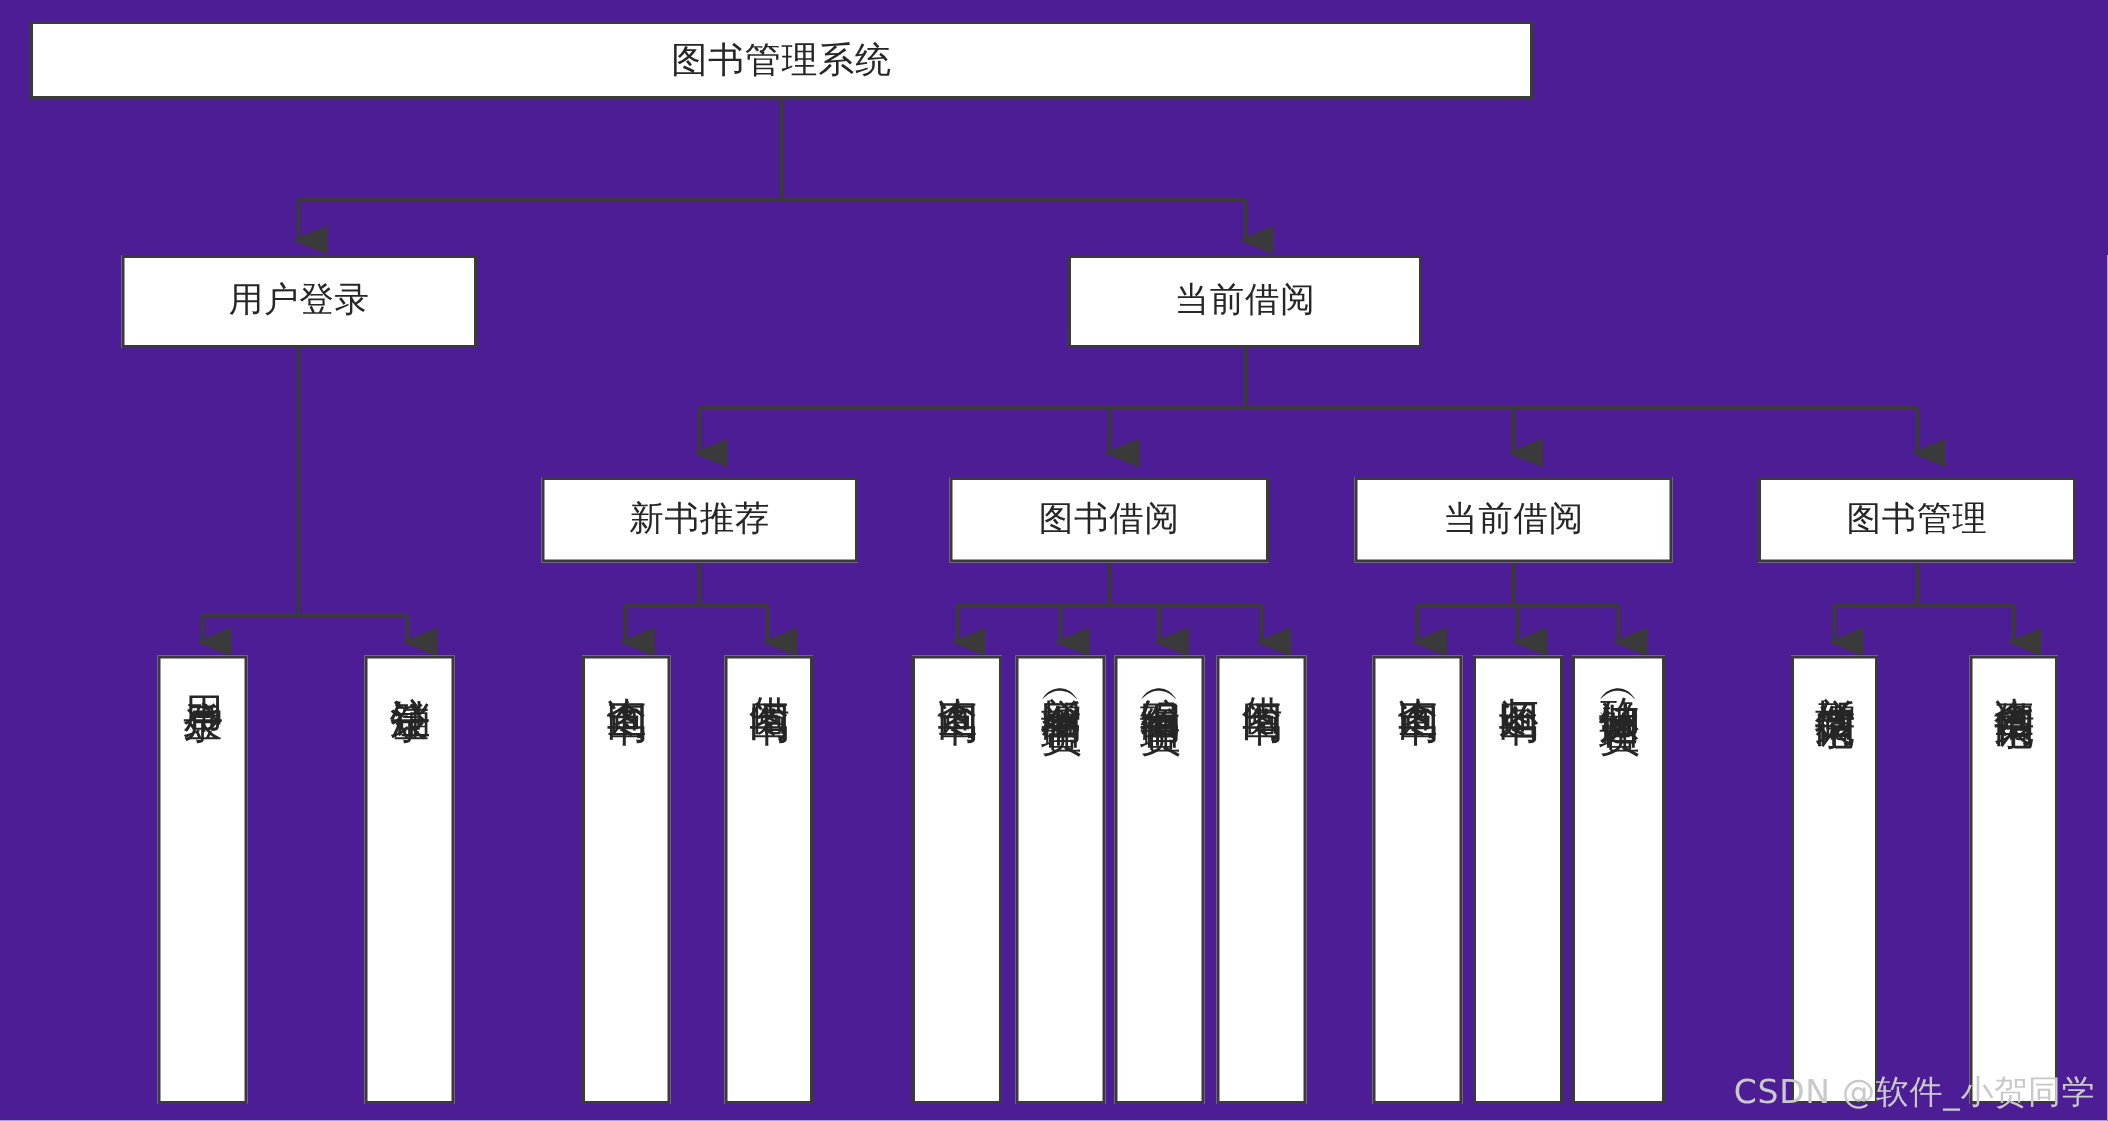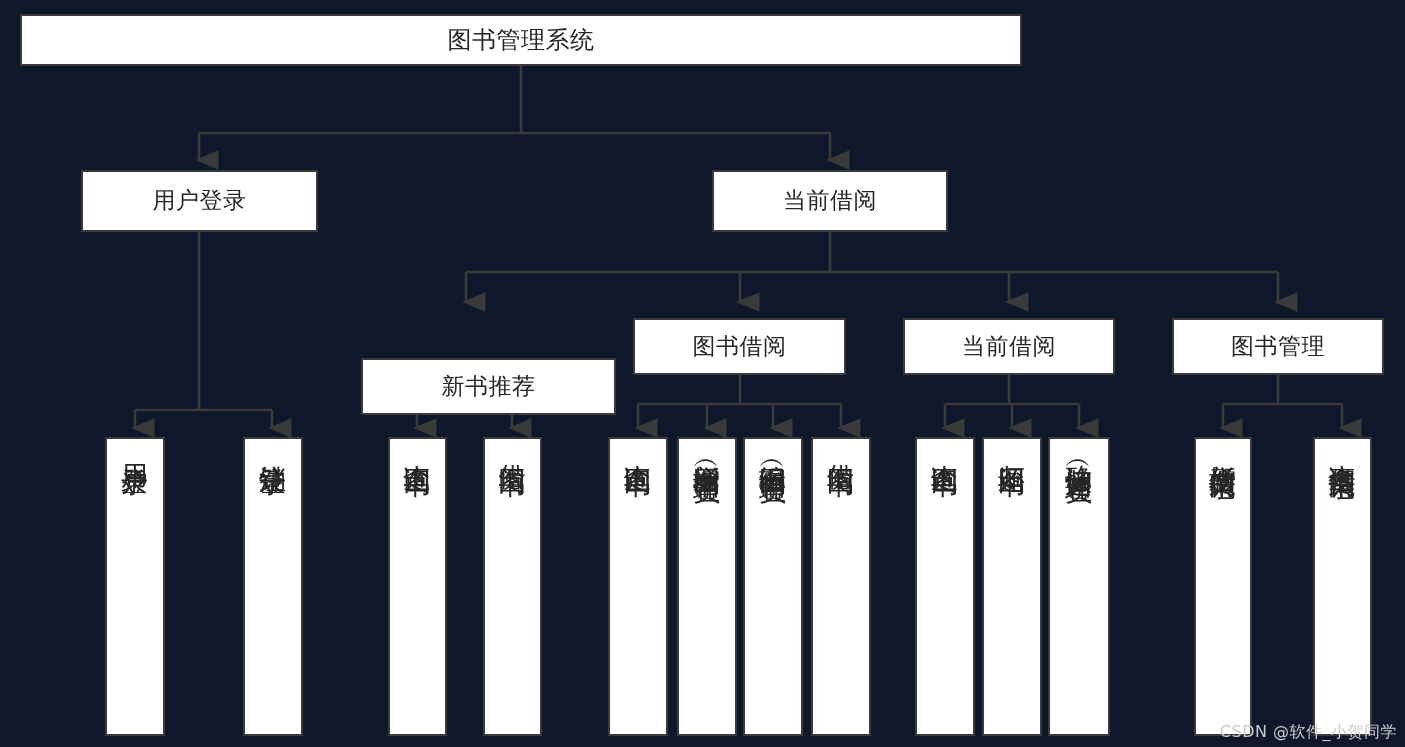--- a/index.html
+++ b/index.html
@@ -7,21 +7,21 @@
     padding: 0;
     background: #ffffff;
   }
   body {
     font-family: "DejaVu Sans", "Liberation Sans", sans-serif;
   }
   #canvas {
     position: relative;
     width: 1405px;
     height: 747px;
-    background: #0f172a;
+    background: #4c1d95;
     overflow: hidden;
   }
   svg.edges {
     position: absolute;
     left: 0;
     top: 0;
     width: 1405px;
     height: 747px;
     pointer-events: none;
   }
@@ -60,21 +60,21 @@
     font-size: 27px;
     line-height: 1;
     letter-spacing: 2px;
     white-space: nowrap;
     margin: 0 auto;
   }
   .watermark {
     position: absolute;
     right: 8px;
     bottom: 4px;
-    font-size: 16px;
+    font-size: 22px;
     color: #c9c9c9;
     letter-spacing: 0.5px;
     white-space: nowrap;
     margin-top: 15px;
   }
 </style>
 </head>
 <body>
 
 <div id="canvas">
@@ -136,21 +136,21 @@
   </div>
 
   <div class="node horiz" style="left:81px; top:170px; width:237px; height:62px;">
     <span class="label">用户登录</span>
   </div>
 
   <div class="node horiz" style="left:712px; top:170px; width:236px; height:62px;">
     <span class="label">当前借阅</span>
   </div>
 
-  <div class="node horiz" style="left:361px; top:318px; width:255px; height:57px;margin-top:40px;">
+  <div class="node horiz" style="left:361px; top:318px; width:211px; height:57px;">
     <span class="label">新书推荐</span>
   </div>
 
   <div class="node horiz" style="left:903px; top:318px; width:212px; height:57px;">
     <span class="label">当前借阅</span>
   </div>
 
   <div class="node horiz" style="left:633px; top:318px; width:213px; height:57px;">
     <span class="label">图书借阅</span>
   </div>

